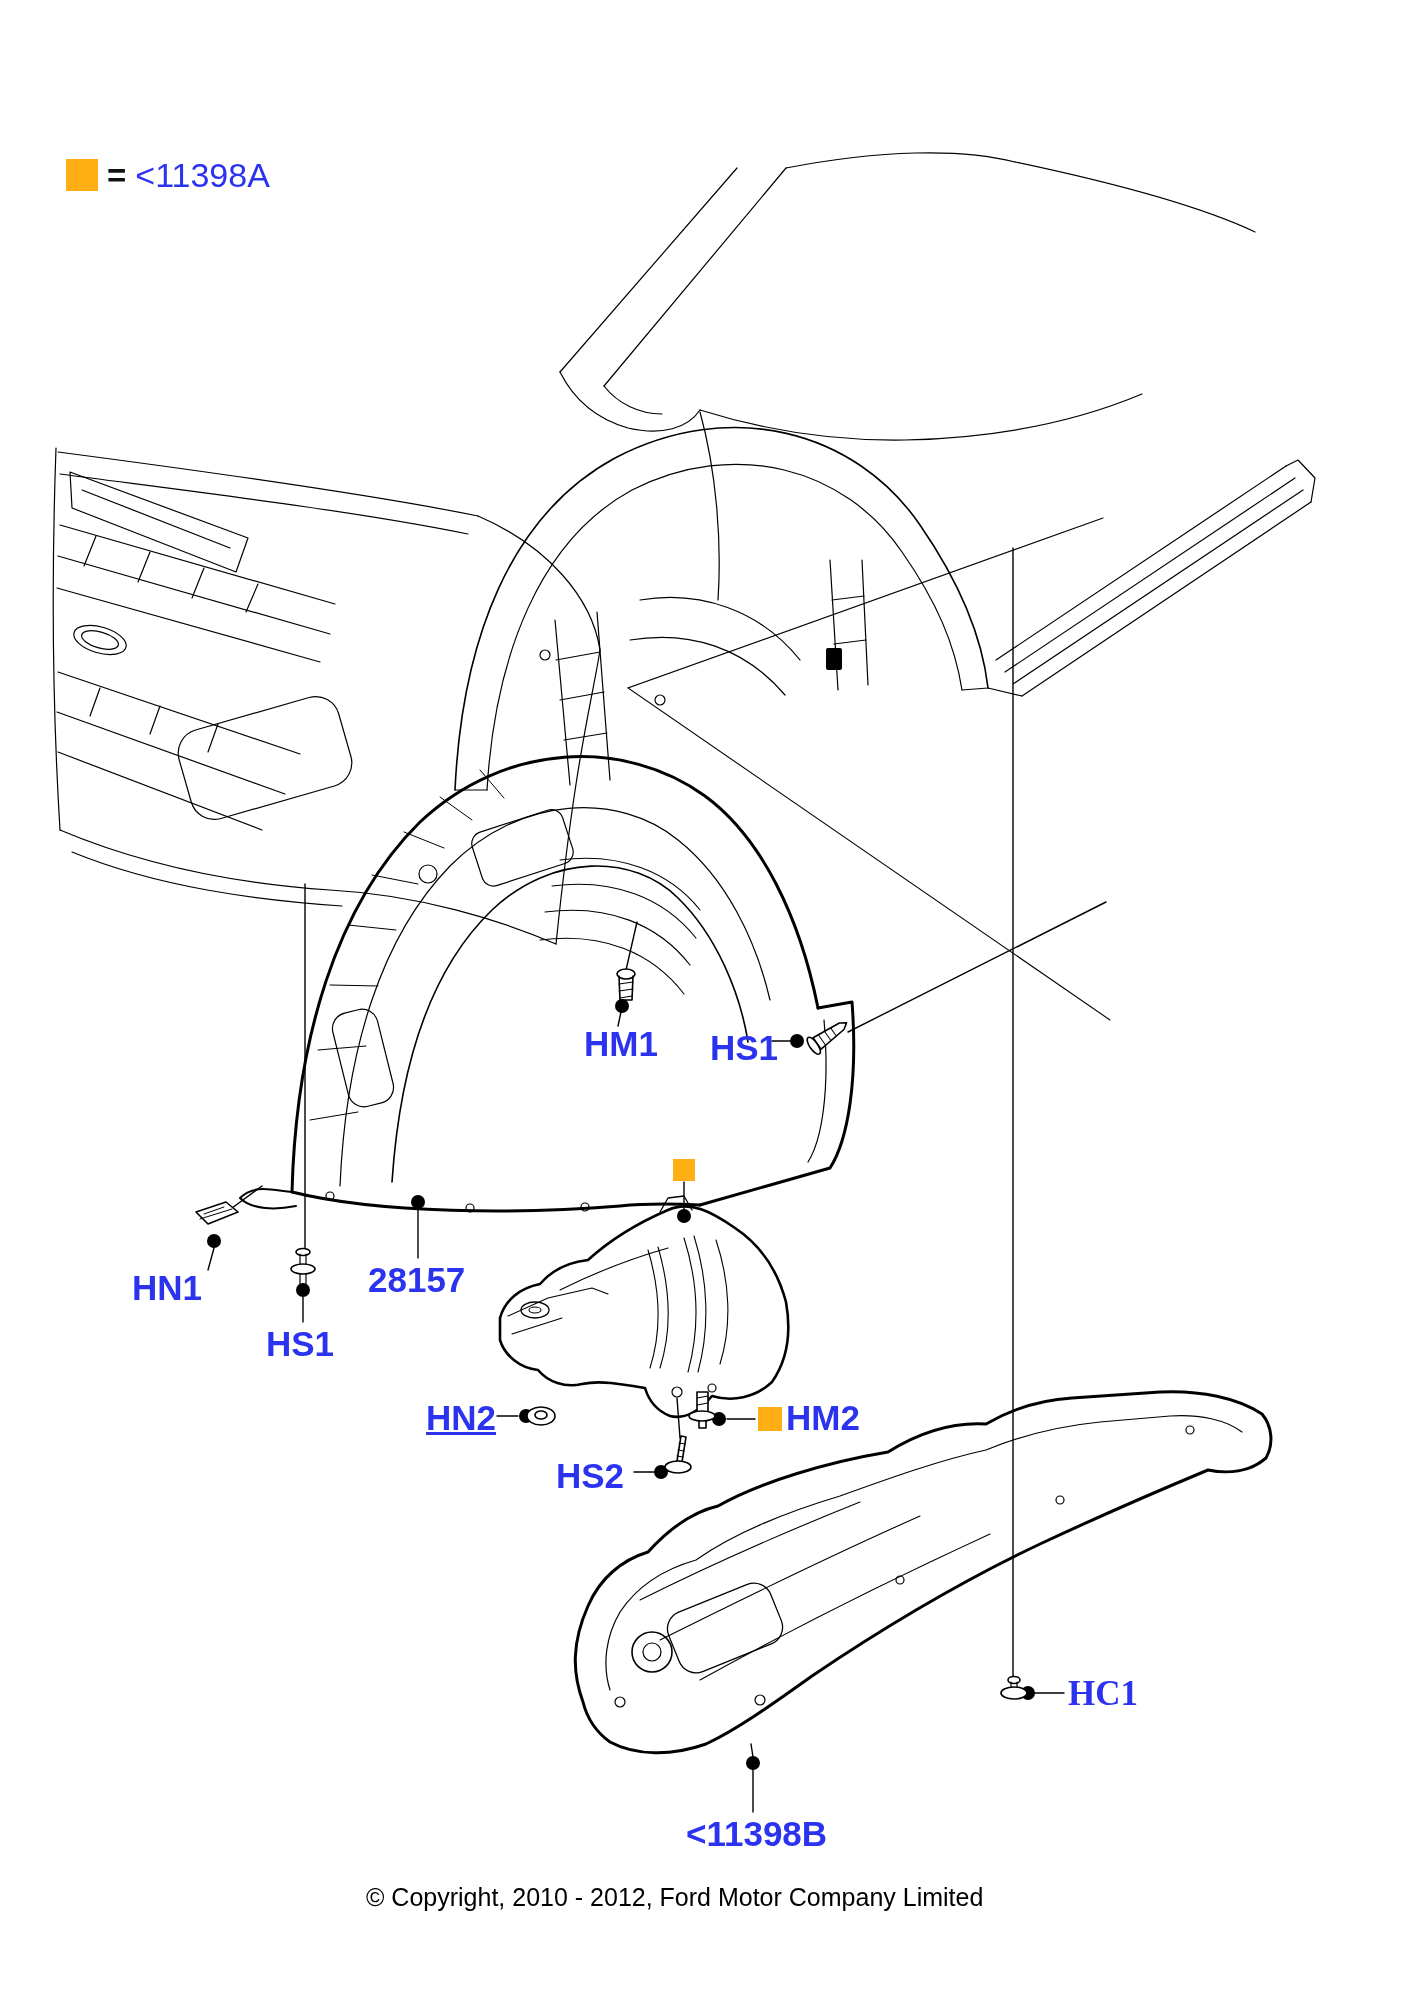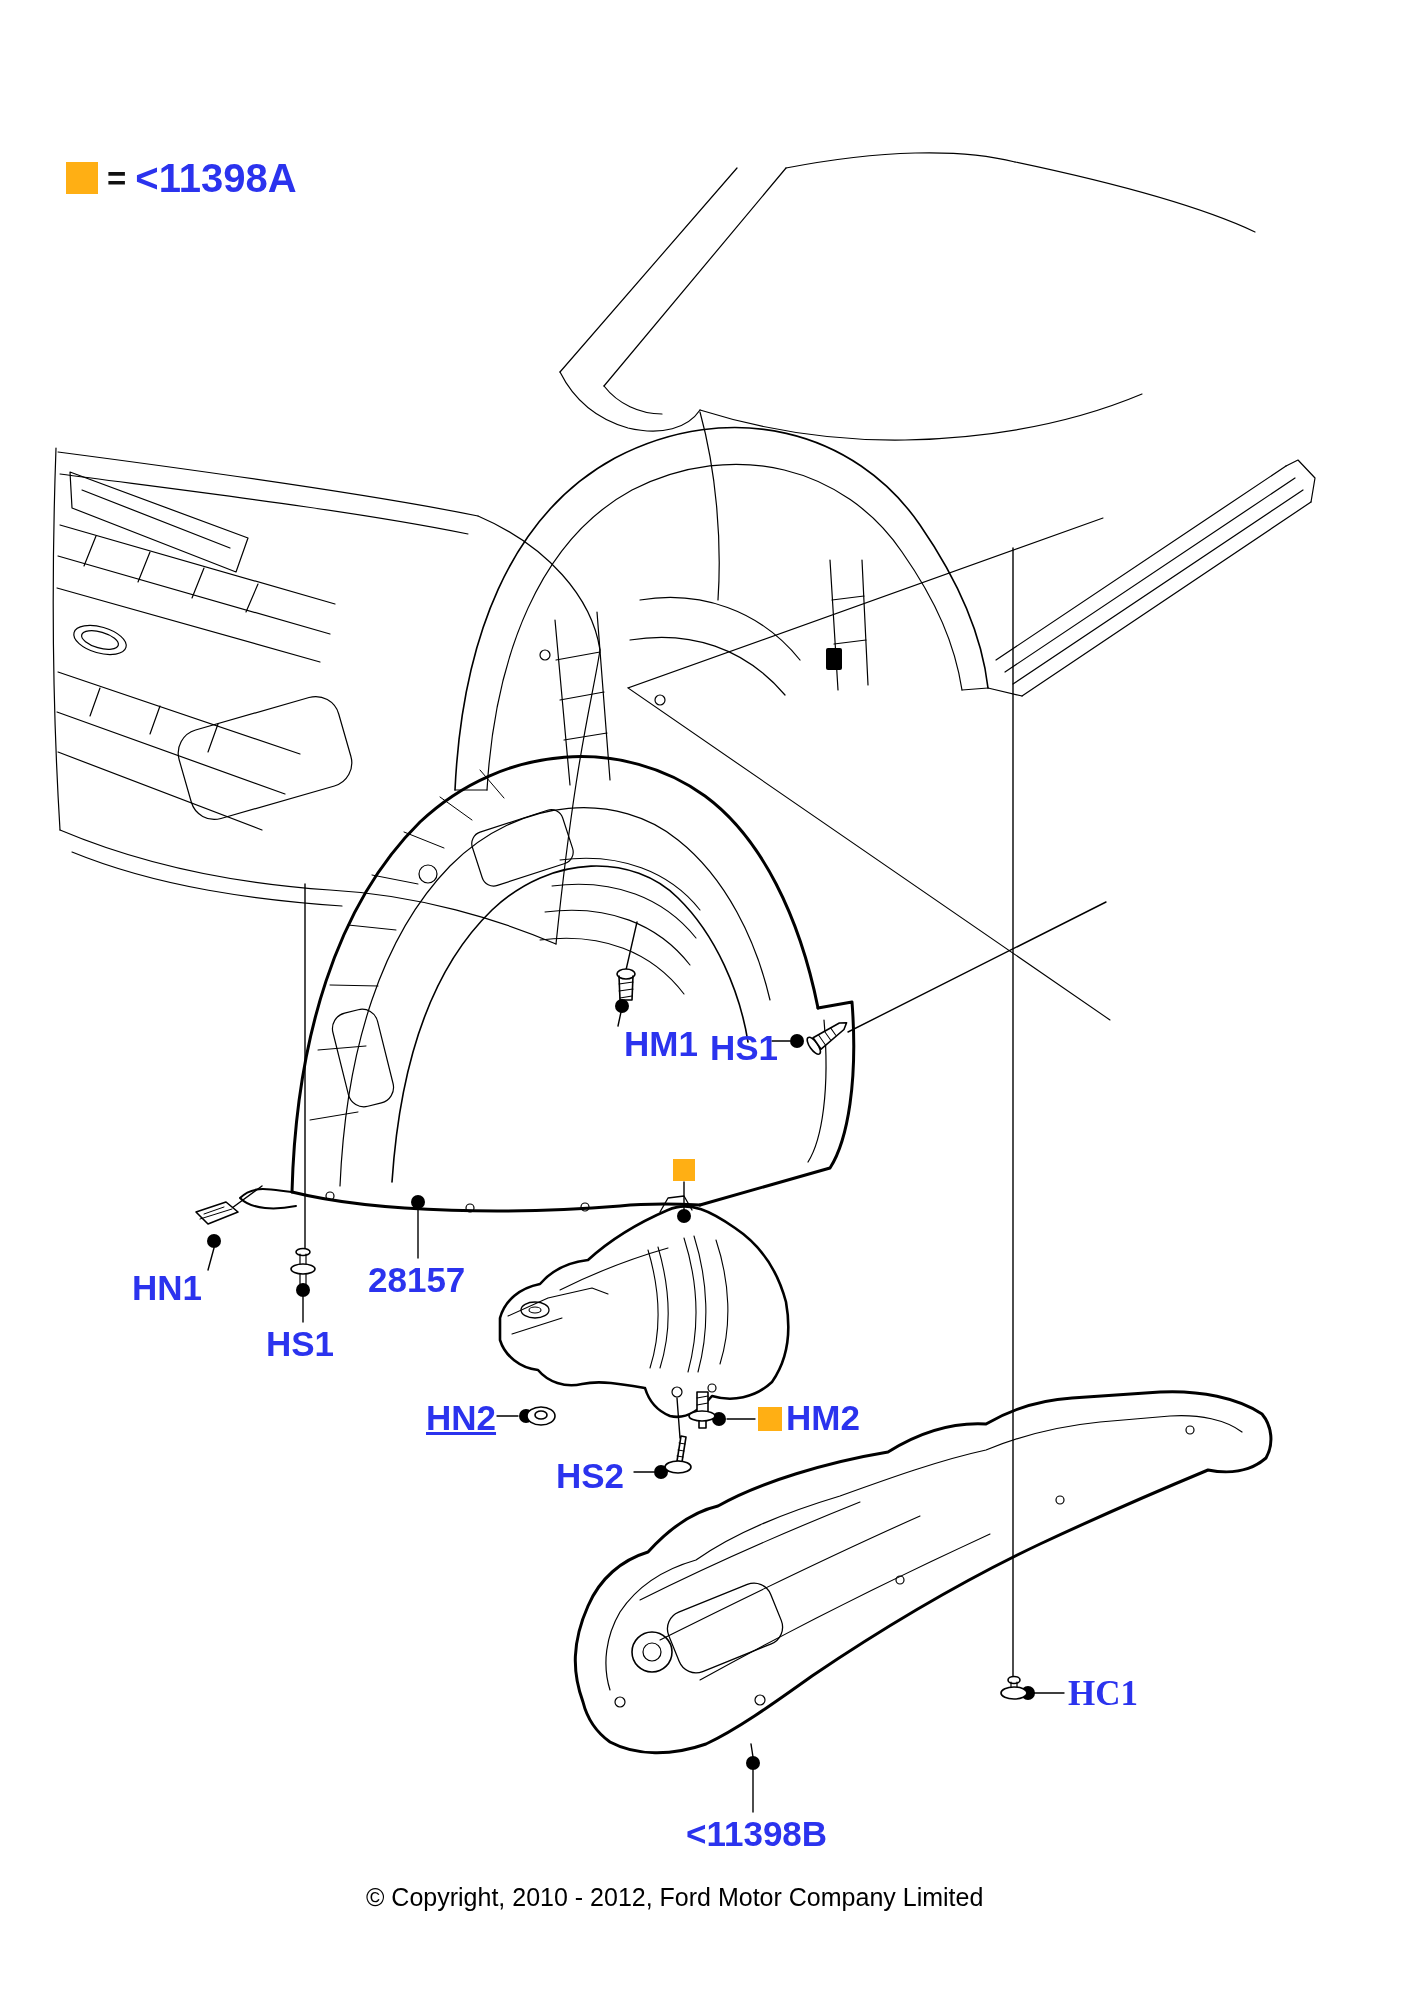--- a/index.html
+++ b/index.html
@@ -3,21 +3,21 @@
 <meta charset="utf-8">
 <style>
   html,body{margin:0;padding:0;background:#ffffff;}
   body{width:1418px;height:2000px;position:relative;font-family:"Liberation Sans",sans-serif;overflow:hidden;}
   #stage{position:absolute;left:0;top:0;width:1418px;height:2000px;}
   svg.art{position:absolute;left:0;top:0;}
   .callout{position:absolute;font-weight:bold;font-size:35px;color:#2B33EE;letter-spacing:0px;white-space:nowrap;line-height:1;}
   .legend{position:absolute;left:66px;top:158px;display:flex;align-items:center;gap:9px;}
   .swatch{width:32px;height:32px;background:#FFAF14;}
   .legend .eq{font-weight:bold;font-size:33px;color:#111;line-height:1;}
-  .legend .ref{font-weight:bold;font-size:40px;color:#2B33EE;line-height:1;}
+  .legend .ref{font-weight:normal;font-size:34px;color:#2B33EE;line-height:1;}
   .mini-swatch{position:absolute;background:#FFAF14;}
   .footerblock{position:absolute;left:1085px;top:1752px;width:220px;text-align:center;font-size:22px;color:#000;line-height:34px;}
   .copyright{position:absolute;left:366px;top:1883px;font-size:25px;color:#000;white-space:nowrap;}
 </style>
 </head>
 <body>
 
 <div id="stage">
 
   <svg class="art" width="1418" height="2000" viewBox="0 0 1418 2000">
@@ -263,21 +263,21 @@
       </g>
     </g>
   </svg>
 
   <div class="legend">
     <div class="swatch"></div>
     <div class="eq">=</div>
     <div class="ref">&lt;11398A</div>
   </div>
 
-  <div class="callout" style="left:584px;top:1026px;margin-left:40px;">HM1</div>
+  <div class="callout" style="left:584px;top:1026px;">HM1</div>
   <div class="callout" style="left:710px;top:1030px;">HS1</div>
   <div class="callout" style="left:132px;top:1270px;">HN1</div>
   <div class="callout" style="left:266px;top:1326px;">HS1</div>
   <div class="callout" style="left:368px;top:1262px;">28157</div>
   <div class="callout" style="left:426px;top:1400px;text-decoration:underline;">HN2</div>
   <div class="callout" style="left:786px;top:1400px;">HM2</div>
   <div class="callout" style="left:556px;top:1458px;">HS2</div>
   <div class="callout" style="left:1068px;top:1676px;font-family:Liberation Serif, serif;">HC1</div>
   <div class="callout" style="left:686px;top:1816px;">&lt;11398B</div>
 

